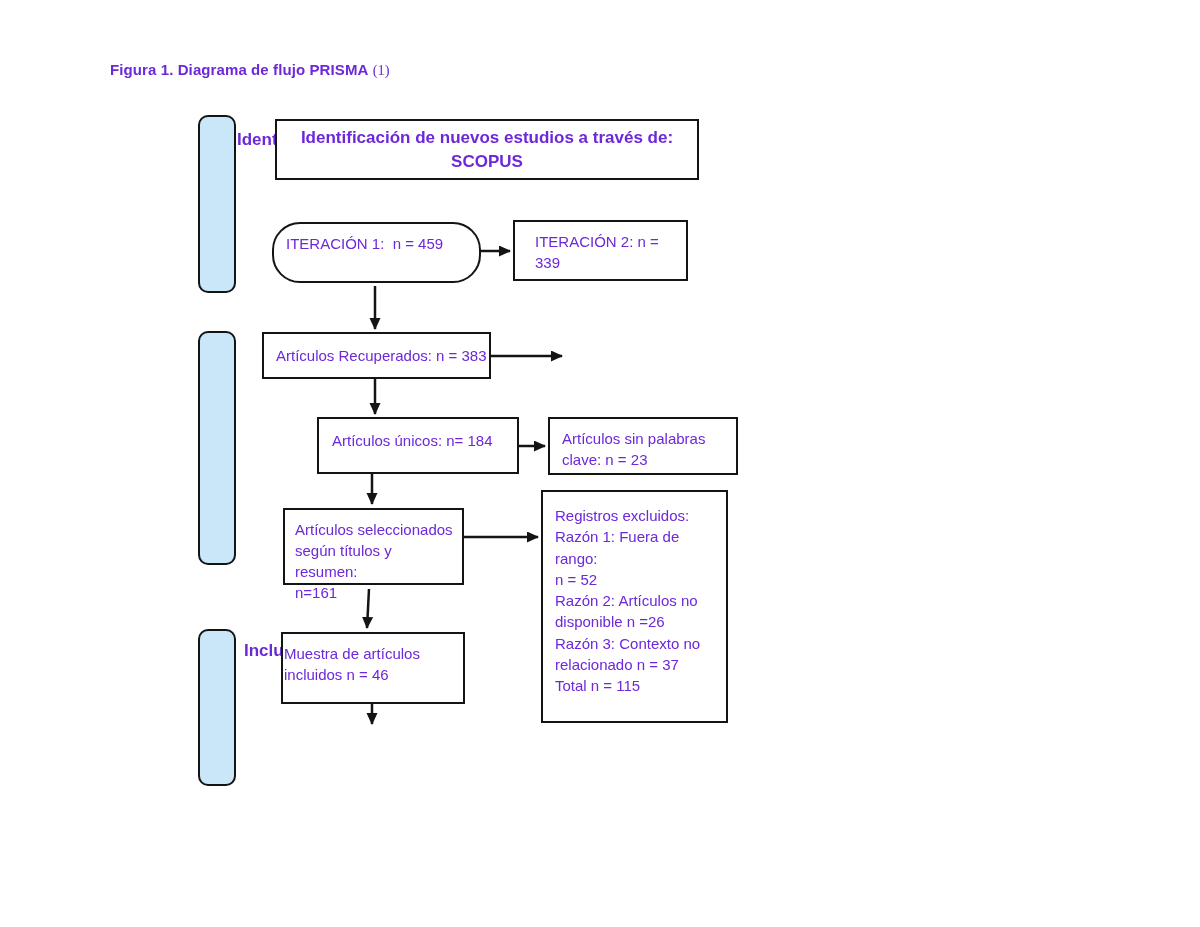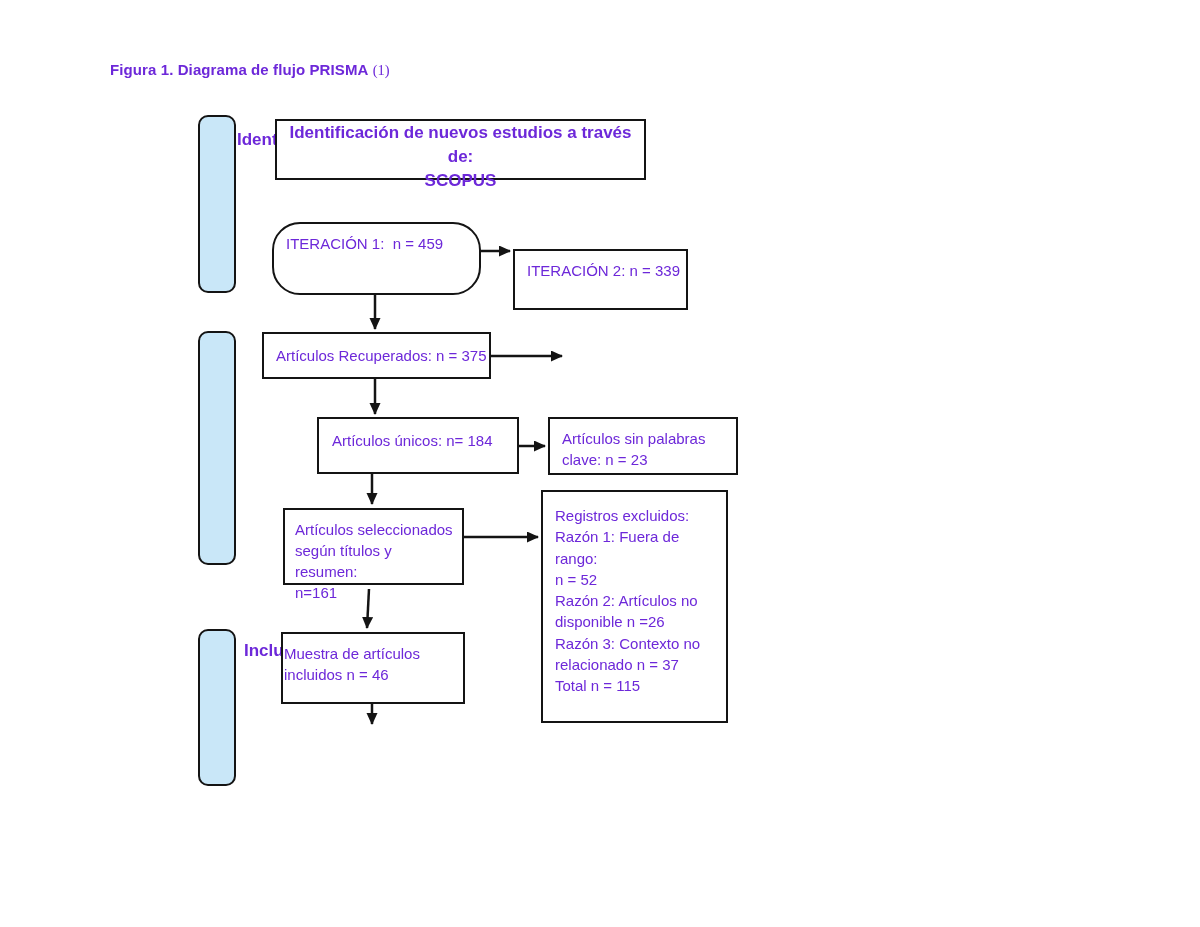--- a/index.html
+++ b/index.html
@@ -46,23 +46,23 @@
 
   .node {
     position: absolute;
     background: #ffffff;
     border: 2.5px solid #141414;
     box-sizing: border-box;
     font-size: 15px;
     line-height: 1.4;
     white-space: pre-wrap;
   }
-  .n-scopus   { left: 275px; top: 119px; width: 371px; height: 61px; font-weight: bold; font-size: 17px; text-align: center; line-height: 1.42; }
-  .n-iter1    { left: 272px; top: 222px; width: 209px; height: 73px; padding: 9px 8px 0 12px; border-radius: 28px; }
-  .n-iter2    { left: 513px; top: 220px; width: 175px; height: 61px; padding: 9px 0 0 12px; margin-top: 29px; }
+  .n-scopus   { left: 275px; top: 119px; width: 424px; height: 61px; font-weight: bold; font-size: 17px; text-align: center; padding-top: 5px; line-height: 1.42; }
+  .n-iter1    { left: 272px; top: 222px; width: 209px; height: 61px; padding: 9px 8px 0 12px; border-radius: 28px; }
+  .n-iter2    { left: 513px; top: 220px; width: 175px; height: 61px; padding: 9px 0 0 20px; }
   .n-recup    { left: 262px; top: 332px; width: 229px; height: 47px; padding: 11px 0 0 12px; }
   .n-dupl     { left: 565px; top: 325px; width: 191px; height: 60px; padding: 11px 0 0 12px; }
   .n-unicos   { left: 272px; top: 417px; width: 202px; height: 57px; padding: 11px 0 0 13px; margin-left: 45px; }
   .n-sinpal   { left: 548px; top: 417px; width: 190px; height: 58px; padding: 9px 0 0 12px; }
   .n-selec    { left: 283px; top: 508px; width: 181px; height: 77px; padding: 9px 6px 0 10px; }
   .n-exclu    { left: 541px; top: 490px; width: 187px; height: 233px; padding: 13px 6px 0 12px; line-height: 1.42; }
   .n-muestra  { left: 281px; top: 632px; width: 184px; height: 72px; padding: 9px 0 0 1px; }
   .n-total    { left: 282px; top: 728px; width: 181px; height: 59px; padding: 11px 0 0 12px; }
 
   svg.connectors {
@@ -104,21 +104,21 @@
     <line x1="372" y1="474" x2="372" y2="504" marker-end="url(#ah)"></line>
     <line x1="464" y1="537" x2="538" y2="537" marker-end="url(#ah)"></line>
     <line x1="369" y1="589" x2="367" y2="628" marker-end="url(#ah)"></line>
     <line x1="372" y1="691" x2="372" y2="724" marker-end="url(#ah)"></line>
   </svg>
 
   <div class="node n-scopus">Identificación de nuevos estudios a través de:
 SCOPUS</div>
   <div class="node n-iter1">ITERACIÓN 1:  n = 459</div>
   <div class="node n-iter2">ITERACIÓN 2: n = 339</div>
-  <div class="node n-recup">Artículos Recuperados: n = 375</div>
+  <div class="node n-recup">Artículos Recuperados: n = 383</div>
   <div class="node n-unicos">Artículos únicos: n= 184</div>
   <div class="node n-sinpal">Artículos sin palabras
 clave: n = 23</div>
   <div class="node n-selec">Artículos seleccionados
 según títulos y resumen:
 n=161</div>
   <div class="node n-exclu">Registros excluidos:
 Razón 1: Fuera de rango:
 n = 52
 Razón 2: Artículos no

